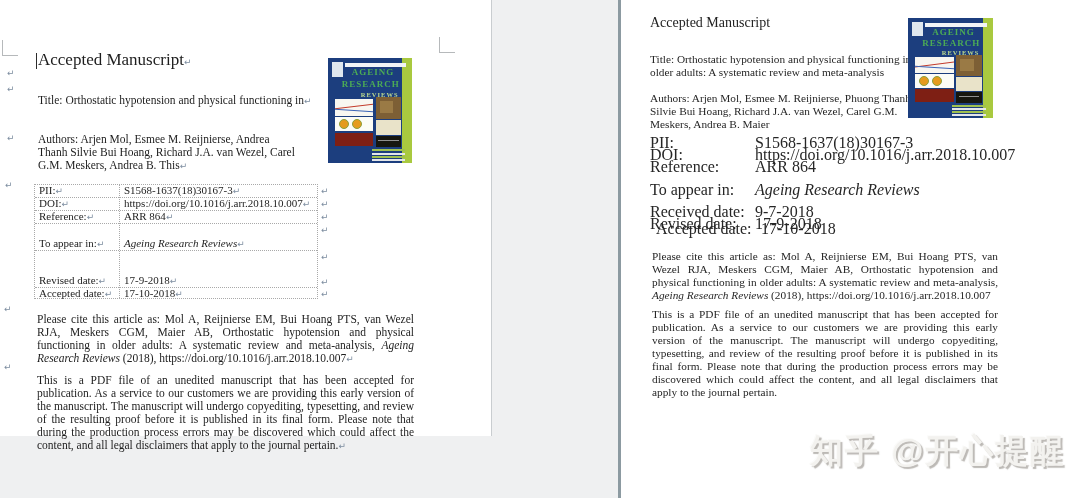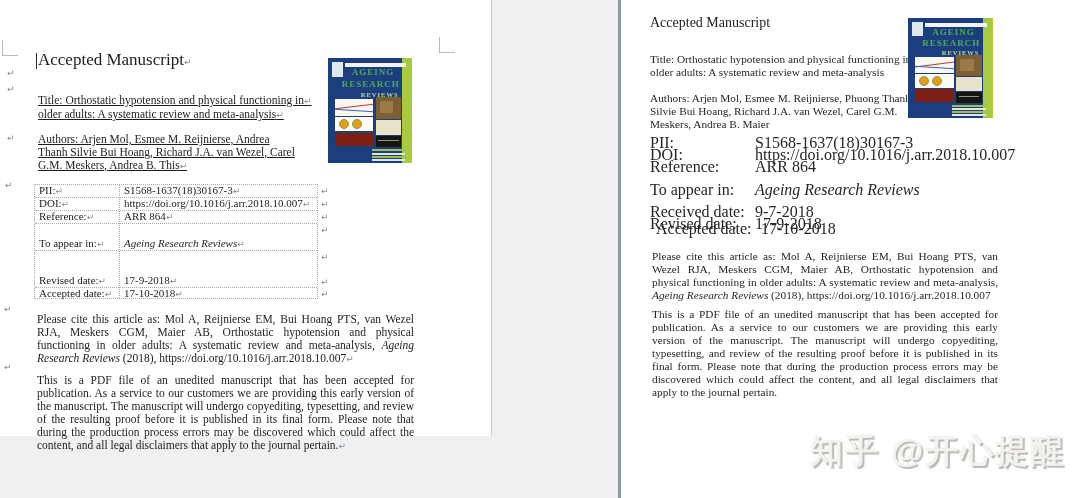--- a/index.html
+++ b/index.html
@@ -14,21 +14,21 @@
 
   
   .ret { font-family:"DejaVu Sans", sans-serif; font-size:9px; color:#7d8da0; vertical-align:baseline; }
   .margin-ret { position:absolute; font-family:"DejaVu Sans", sans-serif; font-size:9px; color:#7d8da0; }
   .cropmark { position:absolute; width:16px; height:16px; border-left:1px solid #b6b9bb; border-bottom:1px solid #b6b9bb; }
   .cursor { position:absolute; width:1px; height:16px; background:#2b2b2b; }
 
   
   .h-left { position:absolute; left:38px; top:50px; font-size:17px; color:#1d1d1d; white-space:nowrap; }
   .h-right { position:absolute; left:29px; top:15px; font-size:14px; color:#222; white-space:nowrap; }
-  .tline { font-size:11.5px; line-height:12.8px; color:#1d1d1d; white-space:nowrap;text-decoration:underline; }
+  .tline { font-size:11.5px; line-height:12.8px; color:#1d1d1d; white-space:nowrap; }
   .tline-r { font-size:11.3px; line-height:12.8px; color:#262626; white-space:nowrap; }
   .par { position:absolute; font-size:11.5px; line-height:13px; color:#1d1d1d; text-align:justify; }
   .par-r { position:absolute; font-size:11.3px; line-height:13px; color:#262626; text-align:justify; }
   .ital { font-style:italic; }
 
   
   .wtable { position:absolute; left:34px; top:184px; width:284px; height:115px; border:1px dotted #a9a9a9; }
   .wtable .vsep { position:absolute; left:84px; top:0; bottom:0; border-left:1px dotted #a9a9a9; }
   .trow { position:absolute; left:0; width:100%; border-bottom:1px dotted #a9a9a9; display:flex; align-items:flex-end; }
   .trow:last-child { border-bottom:none; }
@@ -83,21 +83,20 @@
 
     <span class="margin-ret" style="left:7px; top:68px;">↵</span>
     <span class="margin-ret" style="left:7px; top:84px;">↵</span>
     <span class="margin-ret" style="left:7px; top:133px;">↵</span>
     <span class="margin-ret" style="left:5px; top:180px;">↵</span>
     <span class="margin-ret" style="left:4px; top:304px;">↵</span>
     <span class="margin-ret" style="left:4px; top:362px;">↵</span>
 
     <div class="abs" style="left:38px; top:94px;">
       <div class="tline"><span>Title: Orthostatic hypotension and physical functioning in</span><span class="ret">↵</span></div>
-      <div class="tline"><span>older adults: A systematic review and meta-analysis</span><span class="ret">↵</span></div>
     </div>
 
     <div class="abs" style="left:38px; top:133px;">
       <div class="tline">Authors: Arjen Mol, Esmee M. Reijnierse, Andrea</div>
       <div class="tline">Thanh Silvie Bui Hoang, Richard J.A. van Wezel, Carel</div>
       <div class="tline"><span>G.M. Meskers, Andrea B. This</span><span class="ret">↵</span></div>
     </div>
 
     <div class="wtable">
       <div class="vsep"></div>

